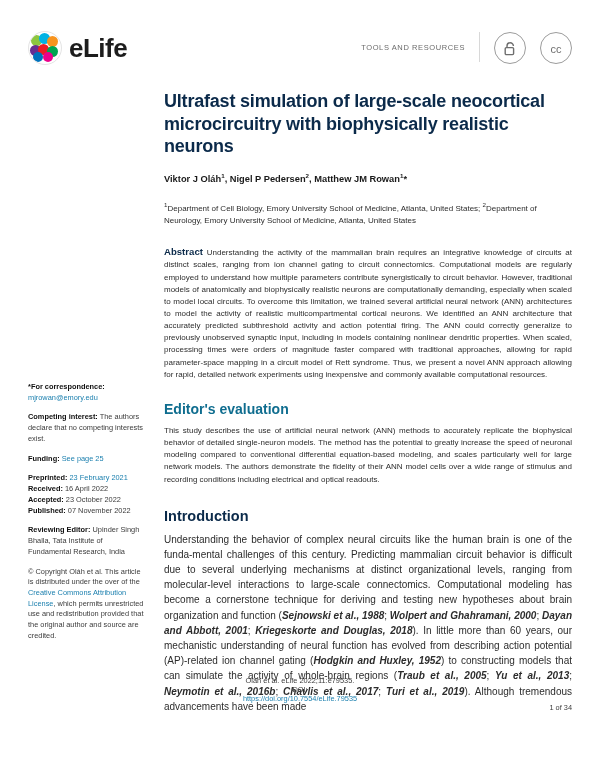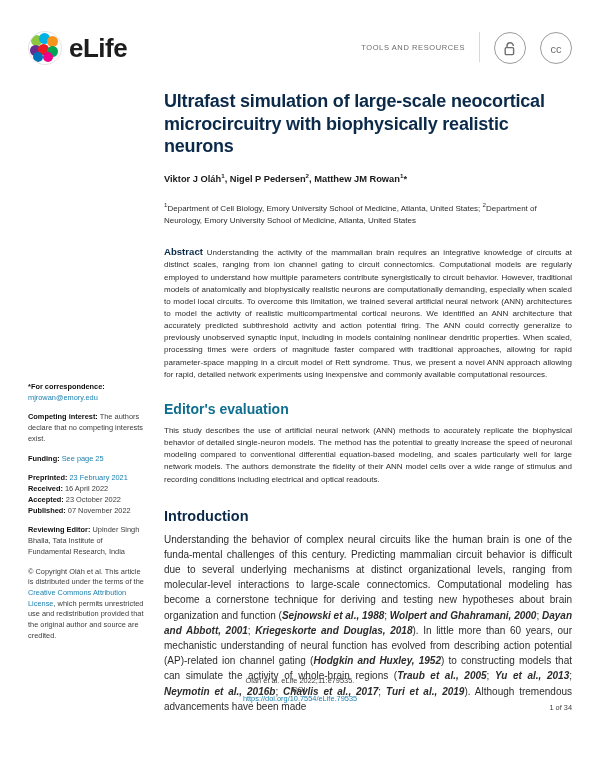--- a/index.html
+++ b/index.html
@@ -266,21 +266,21 @@
           <span class="lc-head">Published:</span>
           <span>07 November 2022</span>
         </div>
       </div>
 
       <div class="lc-block">
         <span class="lc-head">Reviewing Editor:</span><span> Upinder Singh Bhalla, Tata Institute of Fundamental Research, India</span>
       </div>
 
       <div class="lc-block lc-copyright">
-        <span>© Copyright Oláh et al. This article is distributed under the terms of the </span><span class="lnk">Creative Commons Attribution License</span><span>, which permits unrestricted use and redistribution provided that the original author and source are credited.</span>
+        <span>© Copyright Oláh et al. This article is distributed under the over of the </span><span class="lnk">Creative Commons Attribution License</span><span>, which permits unrestricted use and redistribution provided that the original author and source are credited.</span>
       </div>
     </div>
 
     <div class="col-main">
 
       <h1 class="title">Ultrafast simulation of large-scale neocortical microcircuitry with biophysically realistic neurons</h1>
 
       <div class="authors">Viktor J Oláh<sup>1</sup>, Nigel P Pedersen<sup>2</sup>, Matthew JM Rowan<sup>1</sup>*</div>
 
       <div class="affiliations"><sup>1</sup>Department of Cell Biology, Emory University School of Medicine, Atlanta, United States; <sup>2</sup>Department of Neurology, Emory University School of Medicine, Atlanta, United States</div>

